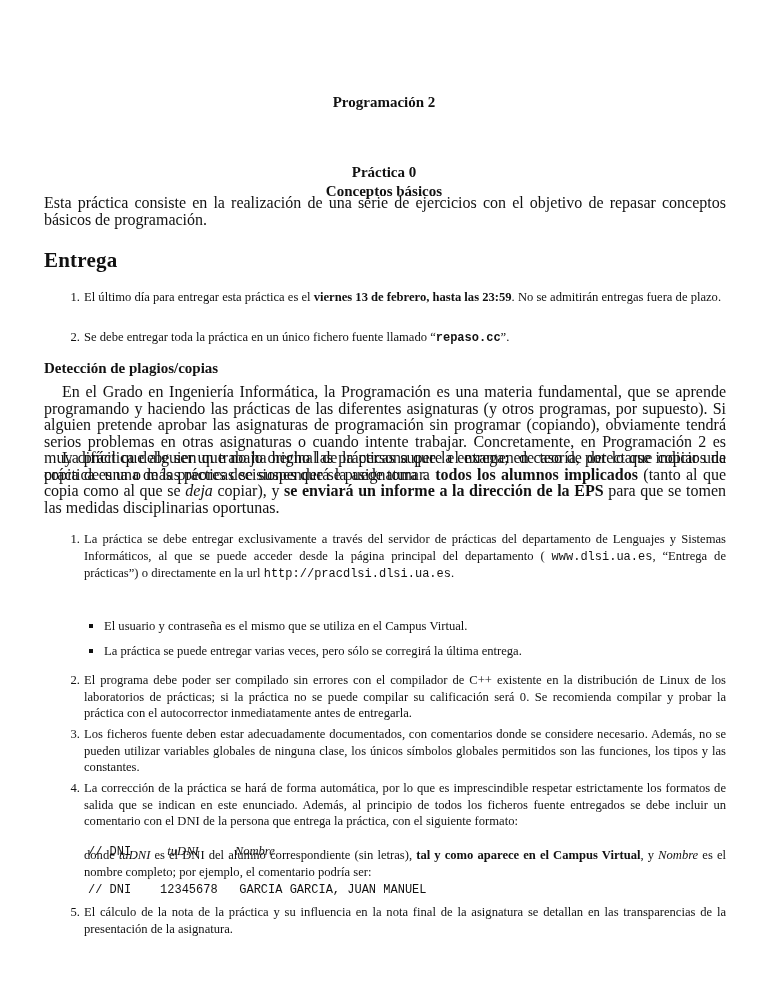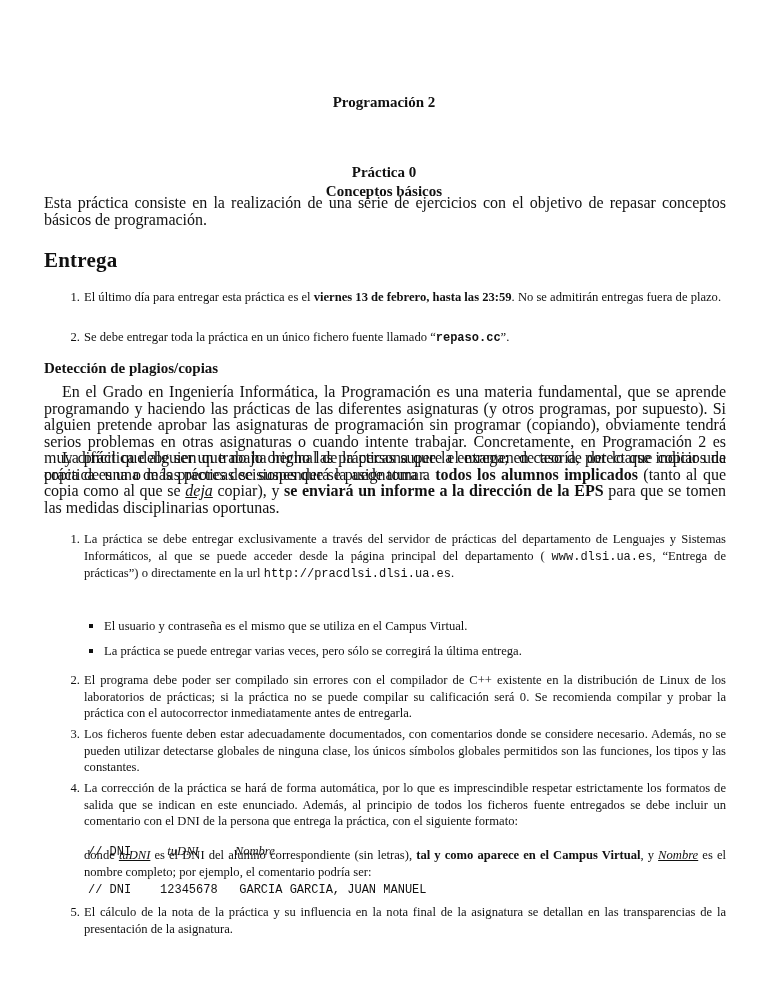--- a/index.html
+++ b/index.html
@@ -16,21 +16,21 @@
         font-weight: bold; }
   .item { position: absolute; left: 44px; width: 682px; font-family: "Liberation Serif", serif;
           font-size: 12.6px; line-height: 16.5px; }
   .item .num { position: absolute; left: 22px; top: 0; width: 14px; text-align: right; }
   .item .body { margin-left: 40px; text-align: justify; }
   .bullet { position: absolute; left: 44px; width: 682px; font-family: "Liberation Serif", serif;
             font-size: 12.6px; line-height: 16.5px; }
   .bullet .dot { position: absolute; left: 45px; top: 6px; width: 4px; height: 4px; background: #111; }
   .bullet .body { margin-left: 60px; }
   b { font-weight: bold; margin-top: 45px; }
-  i { font-style: italic; text-decoration: underline; }
+  i { font-style: italic; }
   .code { font-family: "Liberation Mono", "DejaVu Sans Mono", monospace; font-size: 12px; }
   .codeline { position: absolute; left: 88px; font-family: "Liberation Mono", "DejaVu Sans Mono", monospace;
               font-size: 12px; white-space: pre; }
   .codeline .it { font-family: "Liberation Serif", serif; font-style: italic; font-size: 12.6px; }
 </style>
 </head>
 <body>
 
 <div class="page">
 
@@ -77,21 +77,21 @@
     <div class="body">El usuario y contraseña es el mismo que se utiliza en el Campus Virtual.</div>
   </div>
 
   <div class="item" style="top:672px;">
     <span class="num">2.</span>
     <div class="body">El programa debe poder ser compilado sin errores con el compilador de C++ existente en la distribución de Linux de los laboratorios de prácticas; si la práctica no se puede compilar su calificación será 0. Se recomienda compilar y probar la práctica con el autocorrector inmediatamente antes de entregarla.</div>
   </div>
 
   <div class="item" style="top:726px;">
     <span class="num">3.</span>
-    <div class="body">Los ficheros fuente deben estar adecuadamente documentados, con comentarios donde se considere necesario. Además, no se pueden utilizar detectarse globales de ninguna clase, los únicos símbolos globales permitidos son las funciones, los tipos y las constantes.</div>
+    <div class="body">Los ficheros fuente deben estar adecuadamente documentados, con comentarios donde se considere necesario. Además, no se pueden utilizar variables globales de ninguna clase, los únicos símbolos globales permitidos son las funciones, los tipos y las constantes.</div>
   </div>
 
   <div class="item" style="top:780px;">
     <span class="num">4.</span>
     <div class="body">La corrección de la práctica se hará de forma automática, por lo que es imprescindible respetar estrictamente los formatos de salida que se indican en este enunciado. Además, al principio de todos los ficheros fuente entregados se debe incluir un comentario con el DNI de la persona que entrega la práctica, con el siguiente formato:</div>
   </div>
 
   <div class="codeline" style="top:844px;text-align:center;"><span>// DNI</span>     <span class="it">tuDNI</span>     <span class="it">Nombre</span></div>
 
   <div class="item" style="top:847px;">

